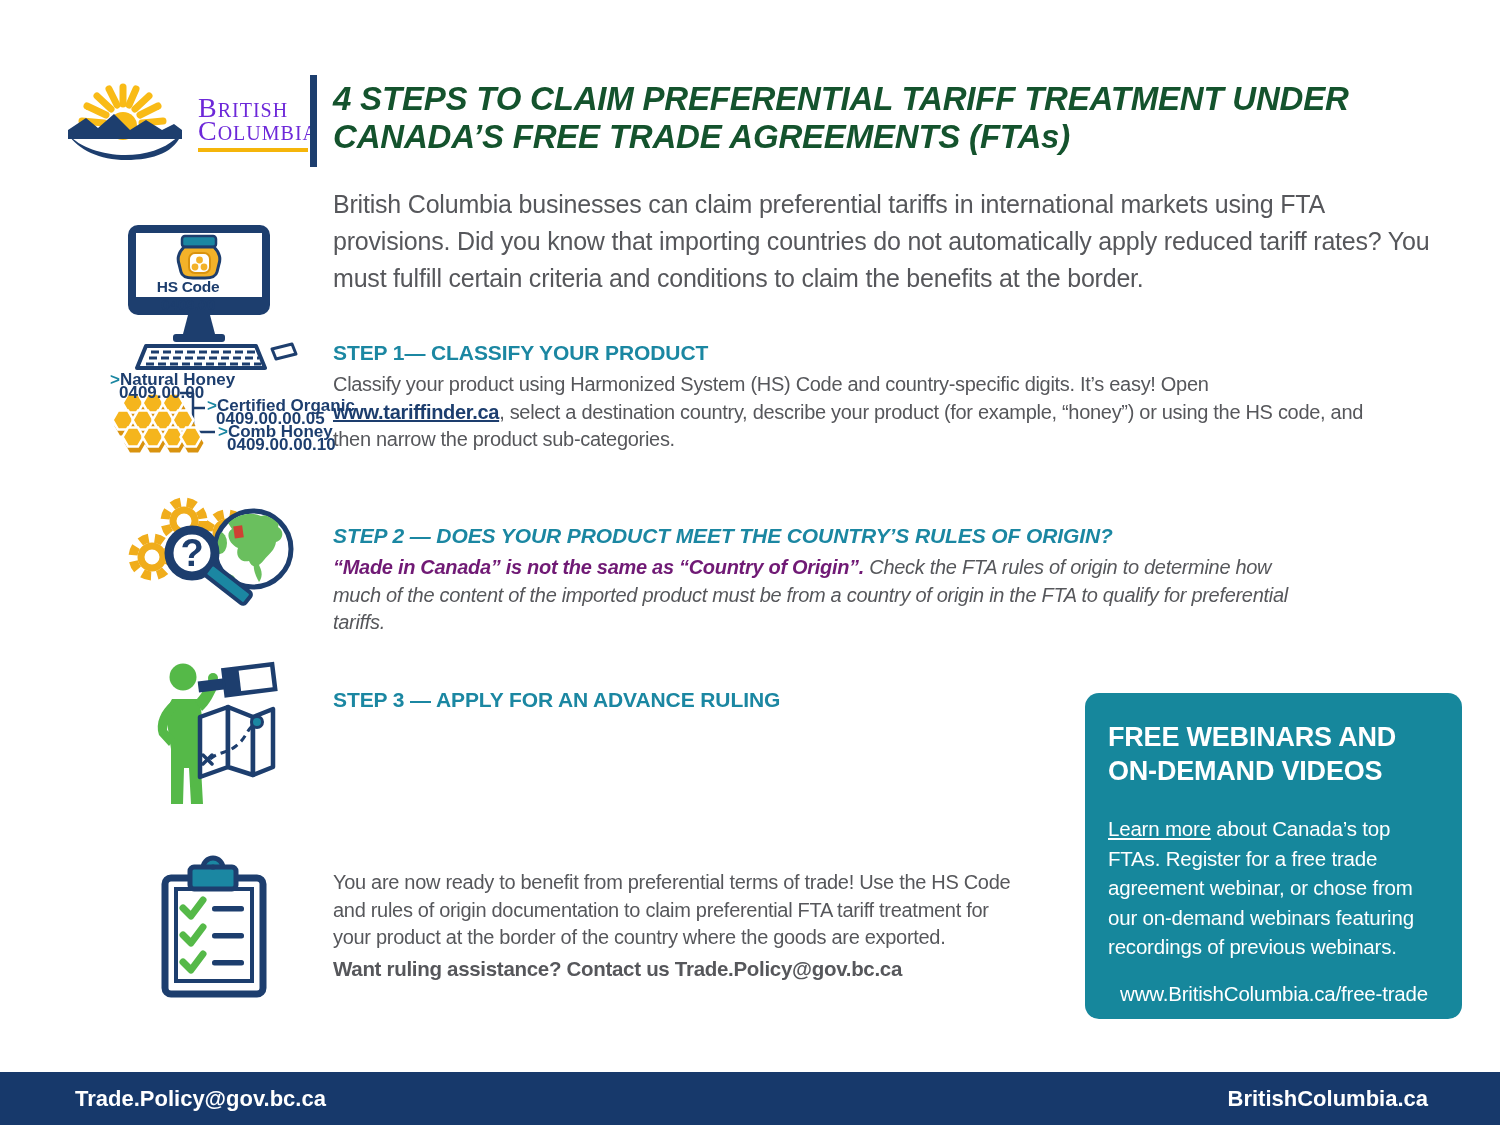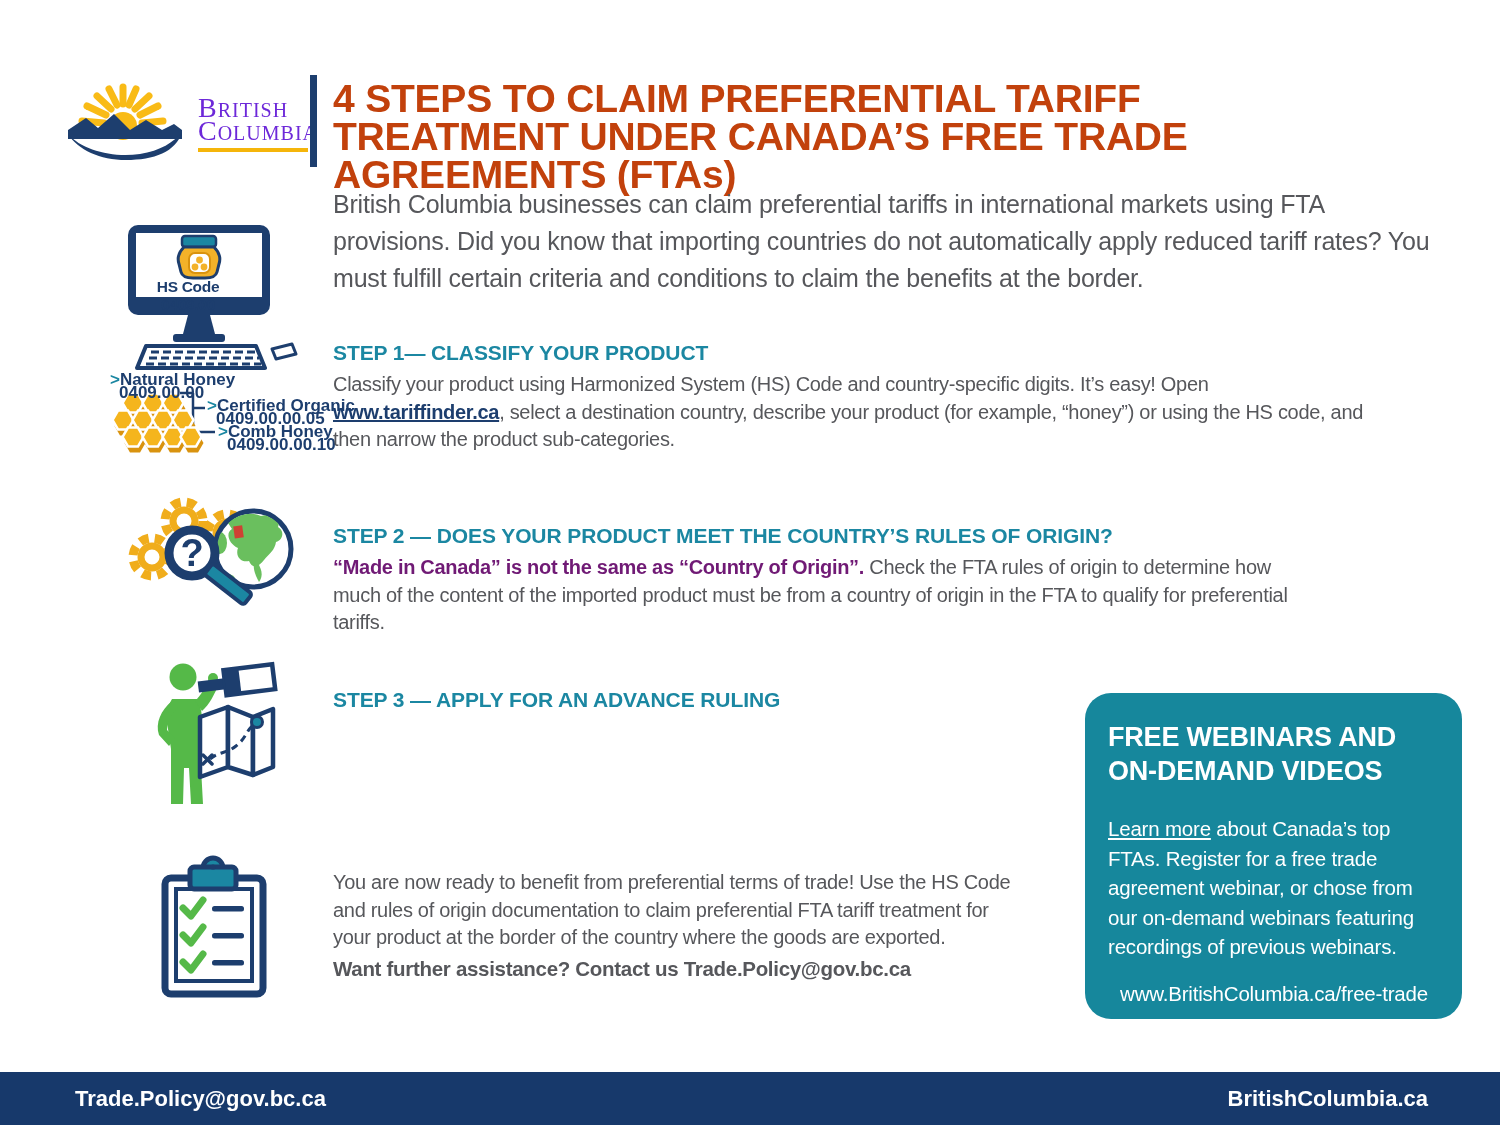--- a/index.html
+++ b/index.html
@@ -5,57 +5,57 @@
   html,body{margin:0;padding:0;background:#fff;}
   .page{position:relative;width:1500px;height:1125px;background:#ffffff;overflow:hidden;
         font-family:"Liberation Sans", sans-serif;color:#56575b;}
 
   
   .logo{position:absolute;left:62px;top:76px;display:flex;align-items:flex-start;}
   .logo-text{margin-left:10px;margin-top:20px;font-family:"Liberation Serif", serif;
              font-variant:small-caps;color:#6d28d9;font-size:28px;line-height:23px;letter-spacing:1px;}
   .logo-underline{height:4px;background:#f5b50a;width:110px;margin-top:6px;}
   .title-divider{position:absolute;left:310px;top:75px;width:7px;height:92px;background:#1d3e6e;}
-  .page-title{position:absolute;left:333px;top:80px;width:1030px;font-size:39px;font-weight:bold;
-              color:#c2410c;line-height:38px;letter-spacing:-0.2px;}
+  .page-title{position:absolute;left:333px;top:80px;width:1030px;font-size:33px;font-weight:bold;
+              color:#14532d;line-height:38px;letter-spacing:-0.2px;font-style:italic;}
 
   
   .intro{position:absolute;left:333px;top:186px;width:1110px;font-size:25px;line-height:37px;
          color:#56575b;letter-spacing:-0.2px;}
 
   
   .step{position:absolute;}
   .step h3{margin:0 0 6px 0;font-size:21px;font-weight:bold;color:#1b87a2;letter-spacing:-0.1px;}
   .step p{margin:0;font-size:20px;line-height:27.5px;color:#56575b;letter-spacing:-0.3px;}
   .lead{font-weight:bold;color:#701a75;}
   .inline-link{font-weight:bold;color:#1d3e6e;text-decoration:underline;cursor:pointer;}
   .bold-line{margin-top:3px !important;font-weight:bold;color:#1d3e6e;font-size:20.5px !important;}
   .s1{left:333px;top:341px;width:1040px;}
-  .s2{left:333px;top:524px;width:985px;}
+  .s2{left:333px;top:524px;width:985px;font-style:italic;}
   .s3{left:333px;top:688px;width:755px;}
   .s4{left:333px;top:869px;width:690px;}
 
   
   .icon-box{position:absolute;}
   .i1{left:88px;top:222px;width:250px;height:250px;}
   .i2{left:128px;top:487px;width:200px;height:165px;}
   .i3{left:140px;top:655px;width:165px;height:165px;}
   .i4{left:150px;top:850px;width:135px;height:165px;}
   .hs-label{position:absolute;left:40px;top:56px;width:120px;text-align:center;
             font-size:15.5px;font-weight:bold;color:#1d3e6e;letter-spacing:-0.3px;}
   .hc-label{position:absolute;font-size:17px;font-weight:bold;color:#1d3e6e;line-height:12.5px;white-space:nowrap;}
   .hc-label .code{display:block;padding-left:9px;}
   .hc-arrow{color:#1b87a2;}
   .lab-natural{left:22px;top:152px;}
   .lab-certified{left:119px;top:178px;}
   .lab-comb{left:130px;top:204px;}
 
   
   .panel{position:absolute;left:1085px;top:693px;width:377px;height:326px;background:#16879c;
-         border-radius:26px;box-sizing:border-box;padding:27px 22px 0 23px;color:#fff;}
+         border-radius:14px;box-sizing:border-box;padding:27px 22px 0 23px;color:#fff;}
   .panel-title{font-size:27px;font-weight:bold;line-height:34px;letter-spacing:-0.2px;width:330px;}
   .panel-body{margin-top:26px;font-size:20.5px;line-height:29.5px;width:332px;letter-spacing:-0.2px;}
   .panel-link{text-decoration:underline;cursor:pointer;}
   .panel-url{margin-top:20px;font-size:20.5px;letter-spacing:-0.2px;cursor:pointer;text-align:center;}
 
   
   .footer{position:absolute;left:0;top:1072px;width:1500px;height:53px;background:#17396b;}
   .footer span{position:absolute;font-size:22px;font-weight:bold;color:#fff;line-height:53px;cursor:pointer;}
   .footer .f-left{left:75px;}
   .footer .f-right{right:72px;}
@@ -260,21 +260,21 @@
     <h3>STEP 2 — DOES YOUR PRODUCT MEET THE COUNTRY’S RULES OF ORIGIN?</h3>
     <p><span class="lead">“Made in Canada” is not the same as “Country of Origin”.</span><span> Check the FTA rules of origin to determine how much of the content of the imported product must be from a country of origin in the FTA to qualify for preferential tariffs.</span></p>
   </div>
 
   <div class="step s3">
     <h3>STEP 3 — APPLY FOR AN ADVANCE RULING</h3>
   </div>
 
   <div class="step s4">
     <p>You are now ready to benefit from preferential terms of trade! Use the HS Code and rules of origin documentation to claim preferential FTA tariff treatment for your product at the border of the country where the goods are exported.</p>
-    <p class="bold-line"><span>Want further assistance? Contact us </span><span>Trade.Policy@gov.bc.ca</span></p>
+    <p class="bold-line"><span>Want ruling assistance? Contact us </span><span>Trade.Policy@gov.bc.ca</span></p>
   </div>
 
   <div class="panel">
     <div class="panel-title">FREE WEBINARS AND ON-DEMAND VIDEOS</div>
     <div class="panel-body"><span class="panel-link">Learn more</span><span> about Canada’s top FTAs. Register for a free trade agreement webinar, or chose from our on-demand webinars featuring recordings of previous webinars.</span></div>
     <div class="panel-url">www.BritishColumbia.ca/free-trade</div>
   </div>
 
   <div class="footer">
     <span class="f-left">Trade.Policy@gov.bc.ca</span>

